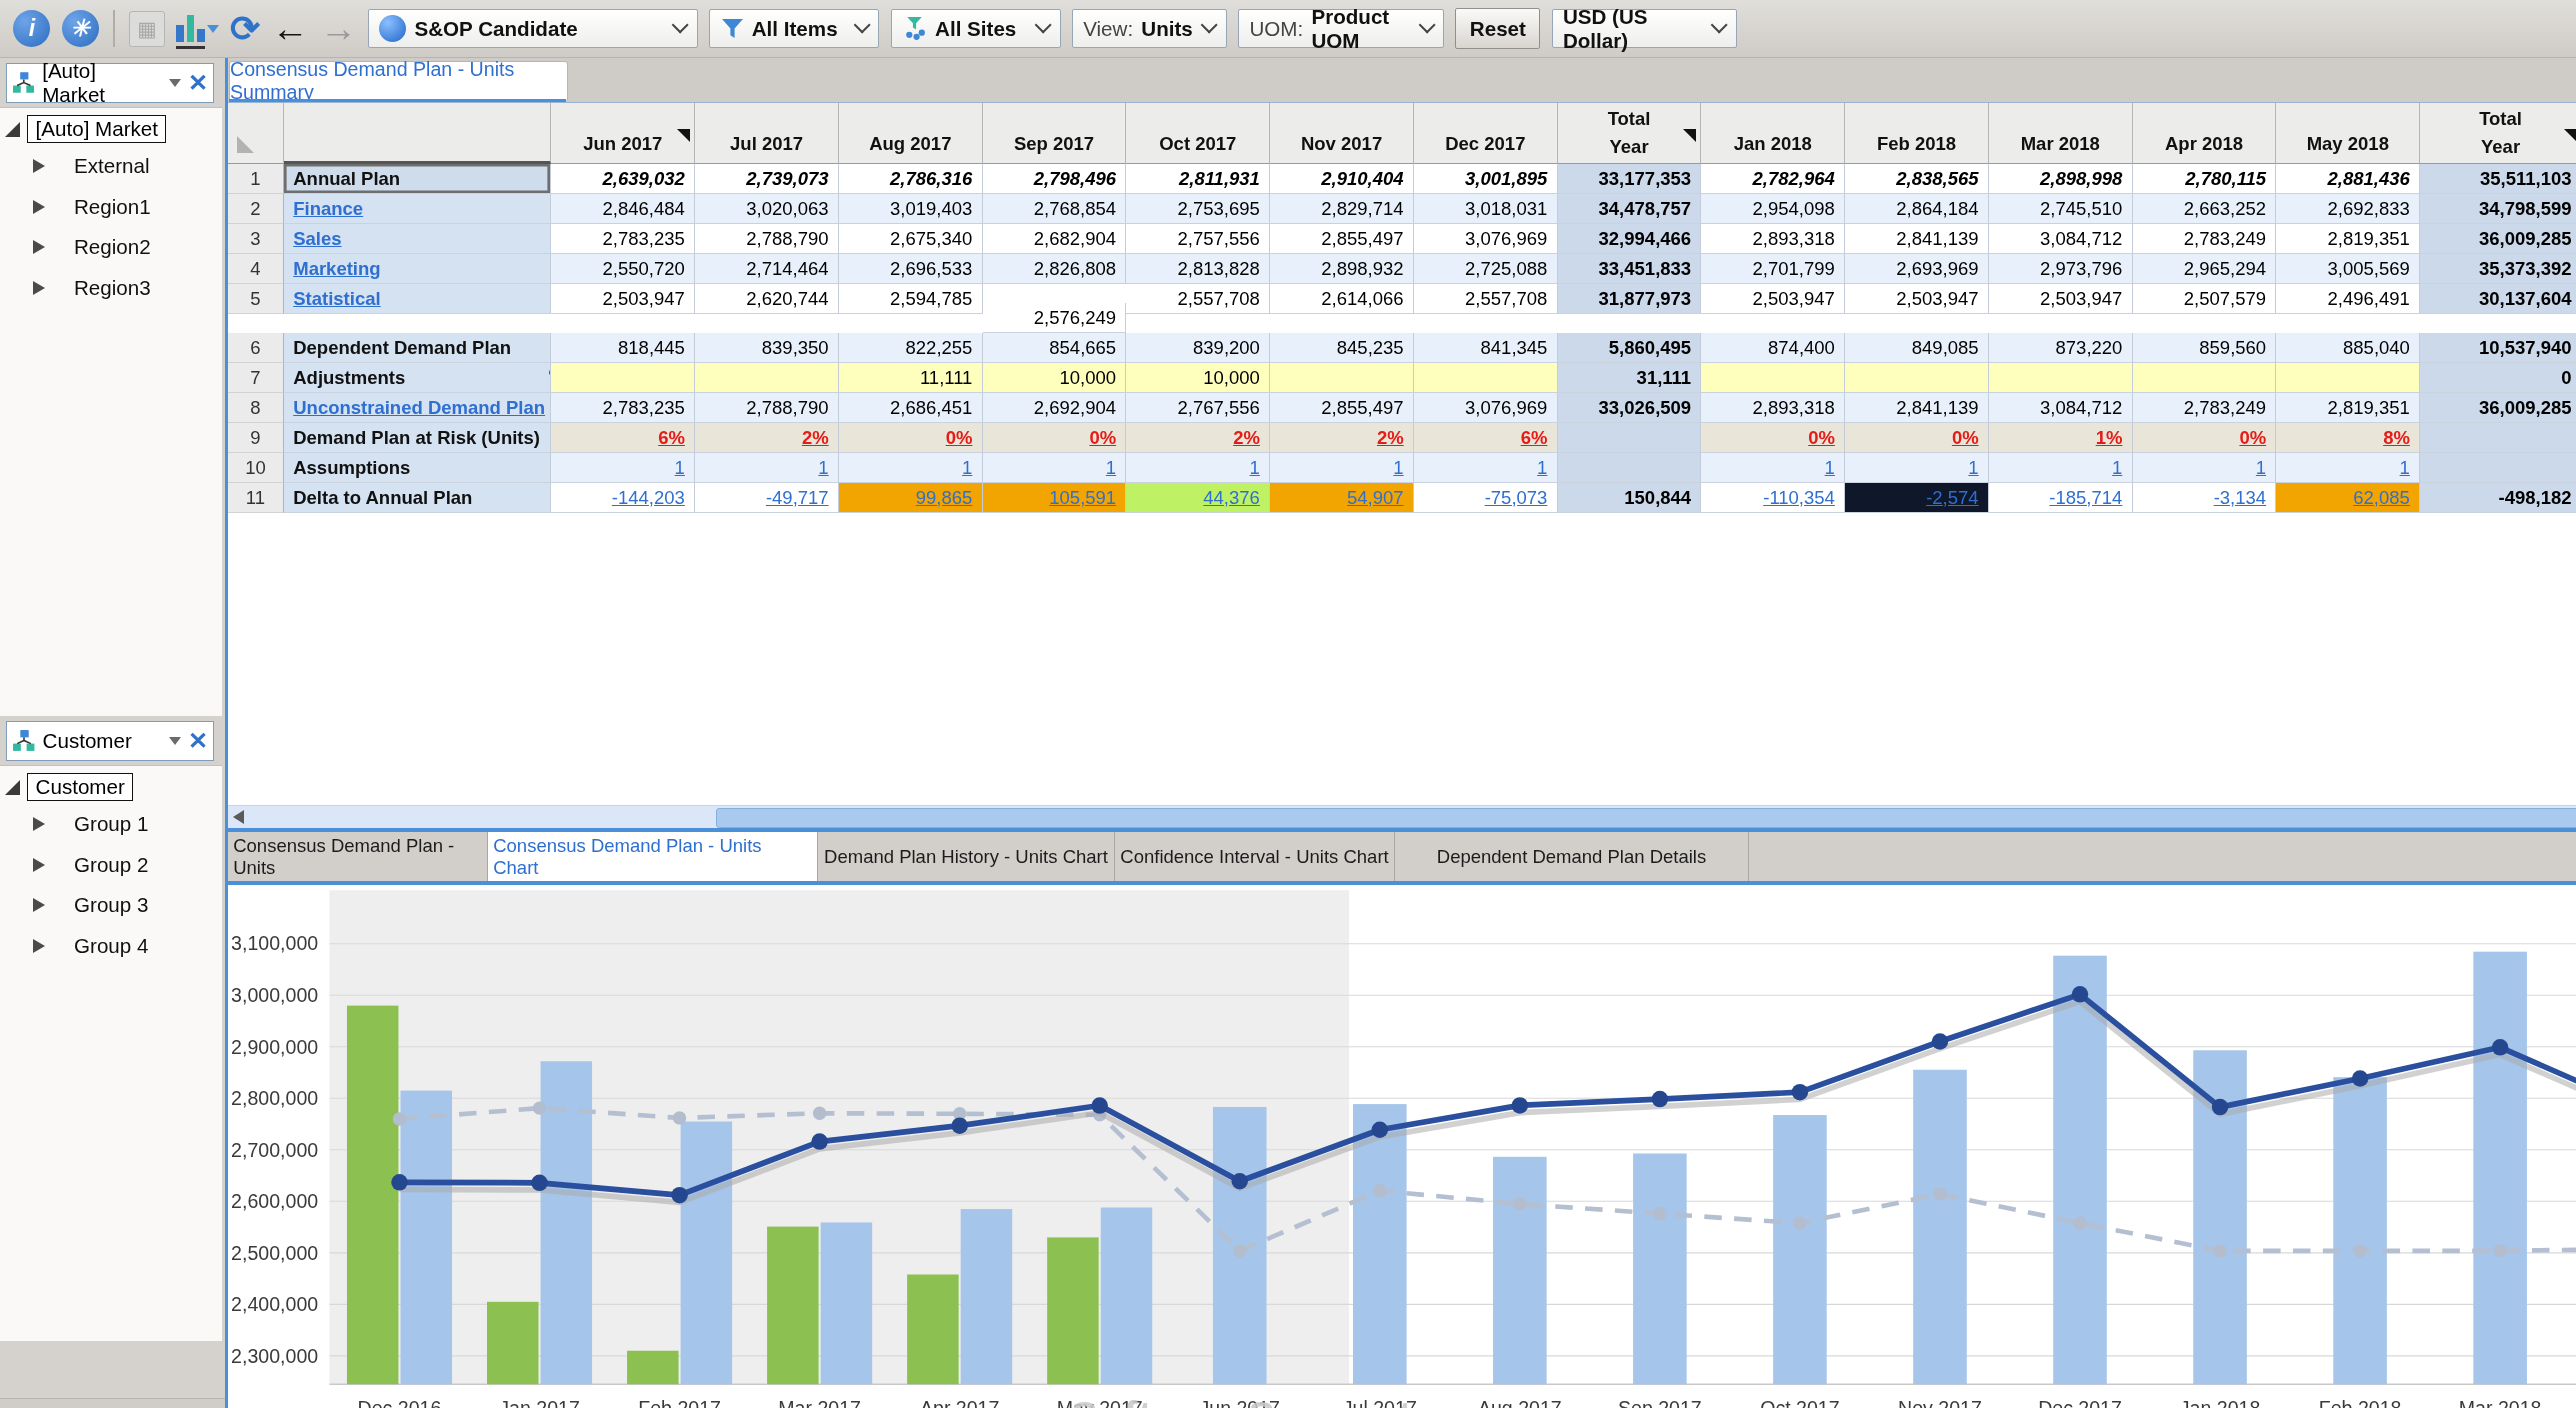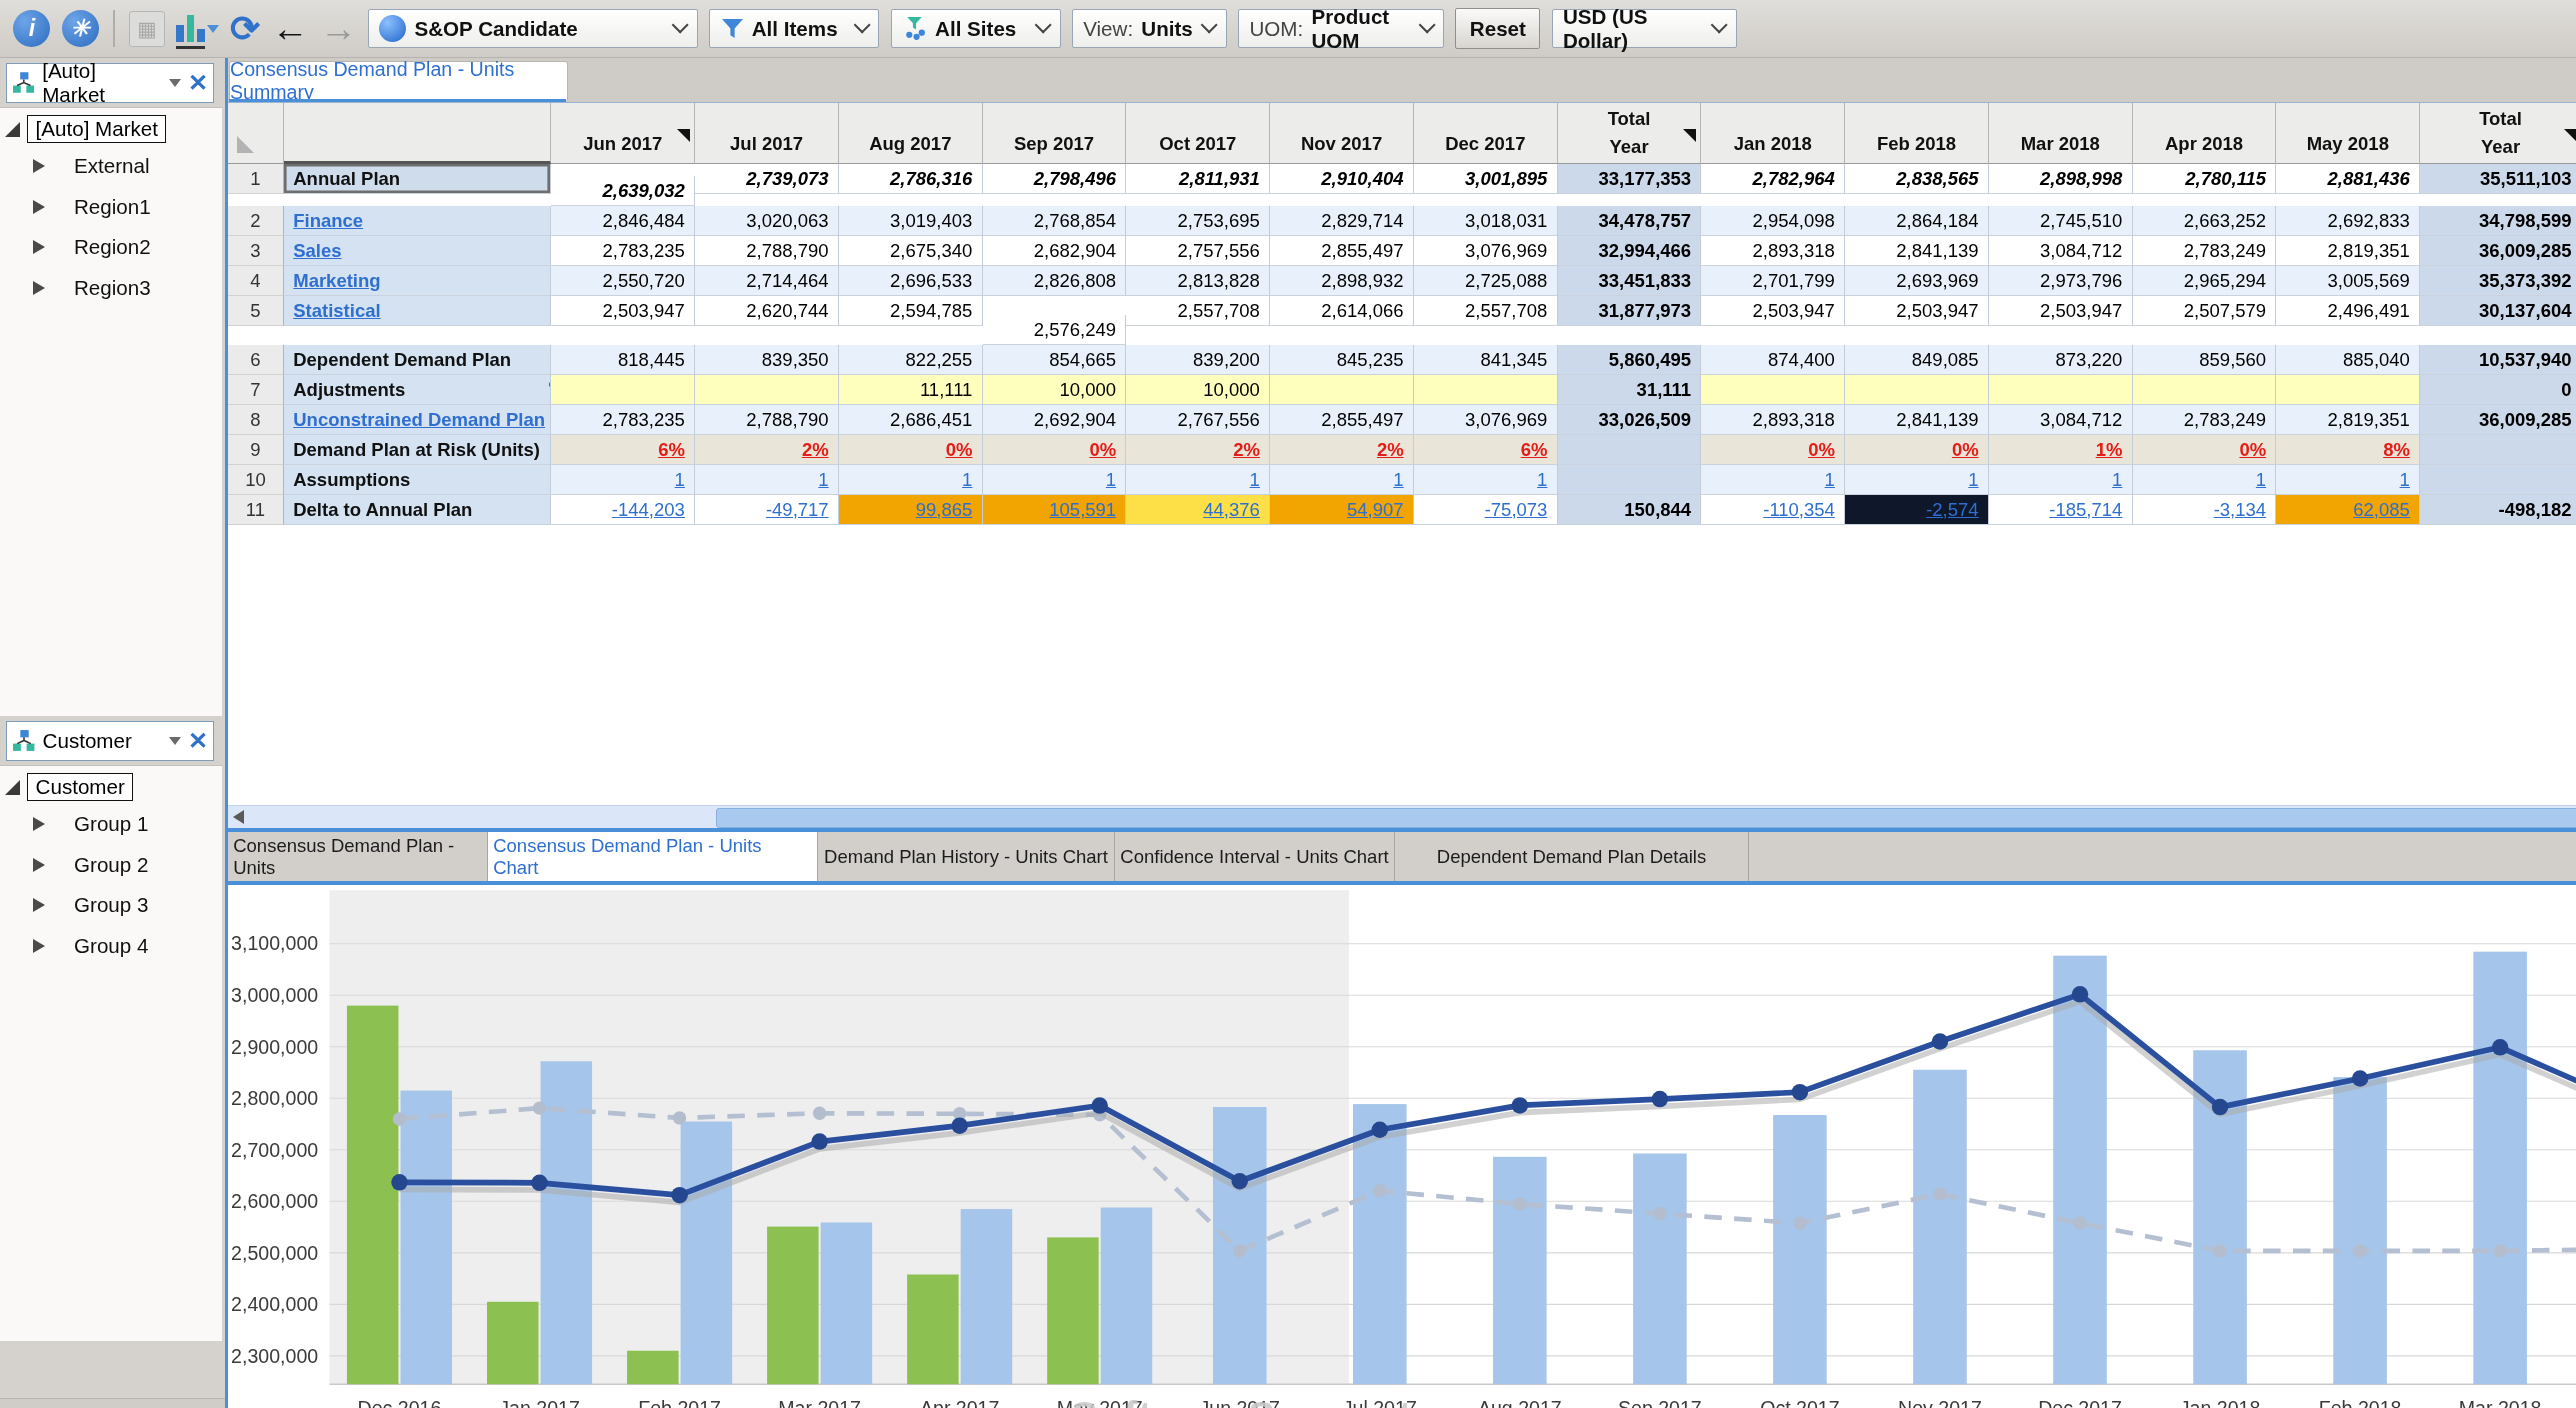--- a/index.html
+++ b/index.html
@@ -278,21 +278,21 @@
             </div>
             <div class="cell th totalh" style="width: 162px;">
               <span>Total</span>
               <span>Year</span>
               <span class="sortwedge"></span>
             </div>
           </div>
           <div class="tr">
             <div class="cell numcell">1</div>
             <div class="cell labelcell bold sel">Annual Plan</div>
-            <div class="cell" style="width: 144px; background: rgb(255, 255, 255); margin-top: 12px;">
+            <div class="cell" style="width: 144px; background: rgb(255, 255, 255);">
               <span class="iv">2,639,032</span>
             </div>
             <div class="cell" style="width: 144px; background: rgb(255, 255, 255);">
               <span class="iv">2,739,073</span>
             </div>
             <div class="cell" style="width: 144px; background: rgb(255, 255, 255);">
               <span class="iv">2,786,316</span>
             </div>
             <div class="cell" style="width: 144px; background: rgb(255, 255, 255);">
               <span class="iv">2,798,496</span>
@@ -734,21 +734,21 @@
             </div>
             <div class="cell" style="width: 144px; background: rgb(255, 255, 255);">
               <span class="lnk">-49,717</span>
             </div>
             <div class="cell" style="width: 144px; background: rgb(242, 164, 0);">
               <span class="lnk">99,865</span>
             </div>
             <div class="cell" style="width: 144px; background: rgb(242, 164, 0);">
               <span class="lnk">105,591</span>
             </div>
-            <div class="cell" style="width: 144px; background: #fde047; text-align: center;">
+            <div class="cell" style="width: 144px; background: #bef264; text-align: center;">
               <span class="lnk">44,376</span>
             </div>
             <div class="cell" style="width: 144px; background: rgb(242, 164, 0);">
               <span class="lnk">54,907</span>
             </div>
             <div class="cell" style="width: 144px; background: rgb(255, 255, 255);">
               <span class="lnk">-75,073</span>
             </div>
             <div class="cell total-cell" style="width: 144px;">
               <span>150,844</span>

